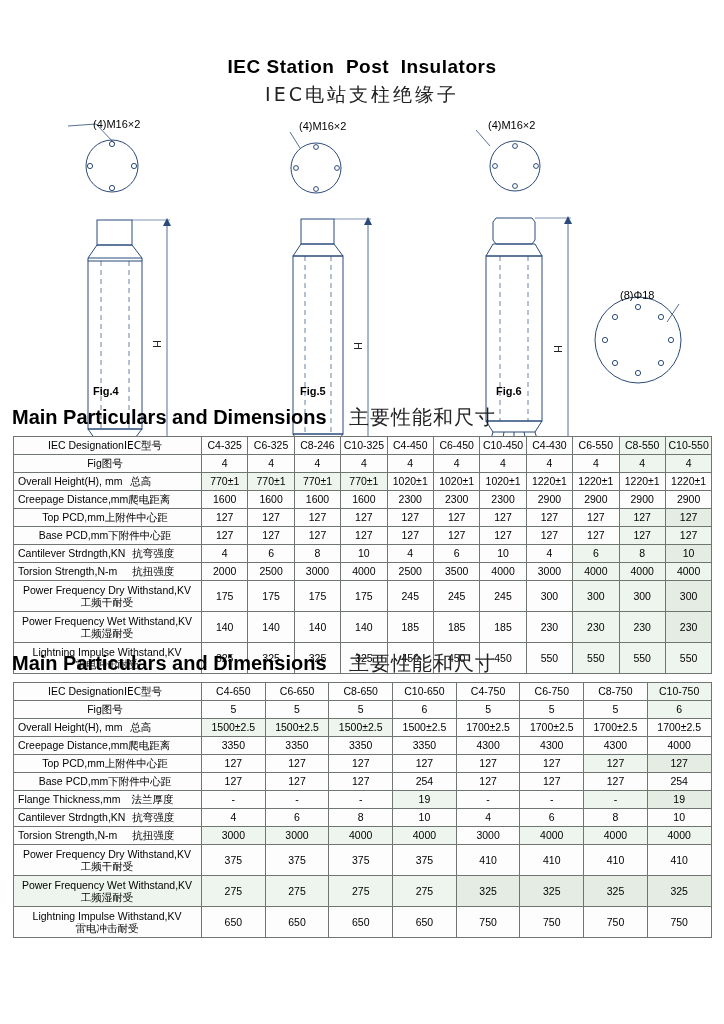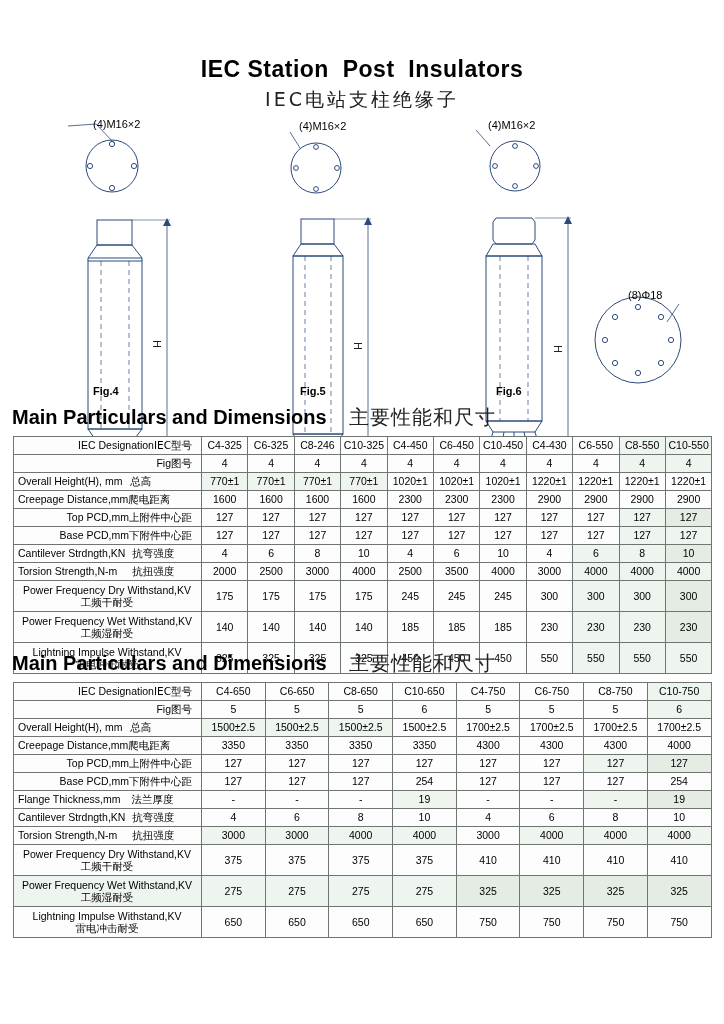--- a/index.html
+++ b/index.html
@@ -20,21 +20,21 @@
   .title-block {
     position: absolute;
     top: 56px;
     left: 0;
     width: 724px;
     text-align: center;
   }
   .title-en {
     font-family: "Liberation Sans", sans-serif;
     font-weight: bold;
-    font-size: 23px;
+    font-size: 19px;
     letter-spacing: 0.5px;
     color: #000;
     white-space: pre;
   }
   .title-zh {
     font-family: "DejaVu Sans", sans-serif;
     font-size: 19px;
     color: #222;
     margin-top: 4px;
     letter-spacing: 3px;
@@ -116,21 +116,21 @@
     padding-left: 4px;
     white-space: nowrap;
     position: relative;
   }
   .spec-table td.label.center {
     text-align: center;
     padding-left: 0;
   }
   .lbl-en { font-family: "Liberation Sans", sans-serif; }
   .lbl-zh { font-family: "DejaVu Sans", sans-serif; font-size: 10.5px; }
-  .lbl-split { display: flex; justify-content: flex-end; padding-right: 8px; }
+  .lbl-split { display: flex; justify-content: center; padding-right: 8px; }
   .two-line { text-align: center; line-height: 1.2; }
 
   
   .tint { background: #eef4ee !important; }
   .tint2 { background: #e4ece4 !important; }
 
   .row-tall td { height: 30px; }
   .row-norm td { height: 17px; }
 </style>
 </head>
@@ -206,21 +206,21 @@
         <line x1="62" y1="111" x2="99" y2="111" stroke-width="0.6"></line>
         <line x1="62" y1="361" x2="99" y2="361" stroke-width="0.6"></line>
       </g>
       <text x="90" y="242" font-family="Liberation Sans, sans-serif" font-size="11" fill="#222" transform="rotate(-90 90,242)">H</text>
     </svg>
     <div class="fig-caption" style="left:28px; top:277px;">Fig.5</div>
   </div>
 
   <div class="fig" style="left:460px;">
     <div class="callout" style="left:28px; top:11px;">(4)M16×2</div>
-    <div class="callout" style="left:168px; top:181px;">(8)Φ18</div>
+    <div class="callout" style="left:160px; top:181px;">(8)Φ18</div>
     <svg width="250" height="280">
       <g fill="none" stroke="#2b4a7a" stroke-width="1">
         <path d="M16,22 L30,38" stroke-width="0.8"></path>
         <circle cx="55" cy="58" r="25"></circle>
         <circle cx="55" cy="38" r="2.4"></circle>
         <circle cx="76" cy="58" r="2.4"></circle>
         <circle cx="55" cy="78" r="2.4"></circle>
         <circle cx="35" cy="58" r="2.4"></circle>
 
         <path d="M36,110 L72,110 L75,114 L75,132 L72,136 L36,136 L33,132 L33,114 Z"></path>

